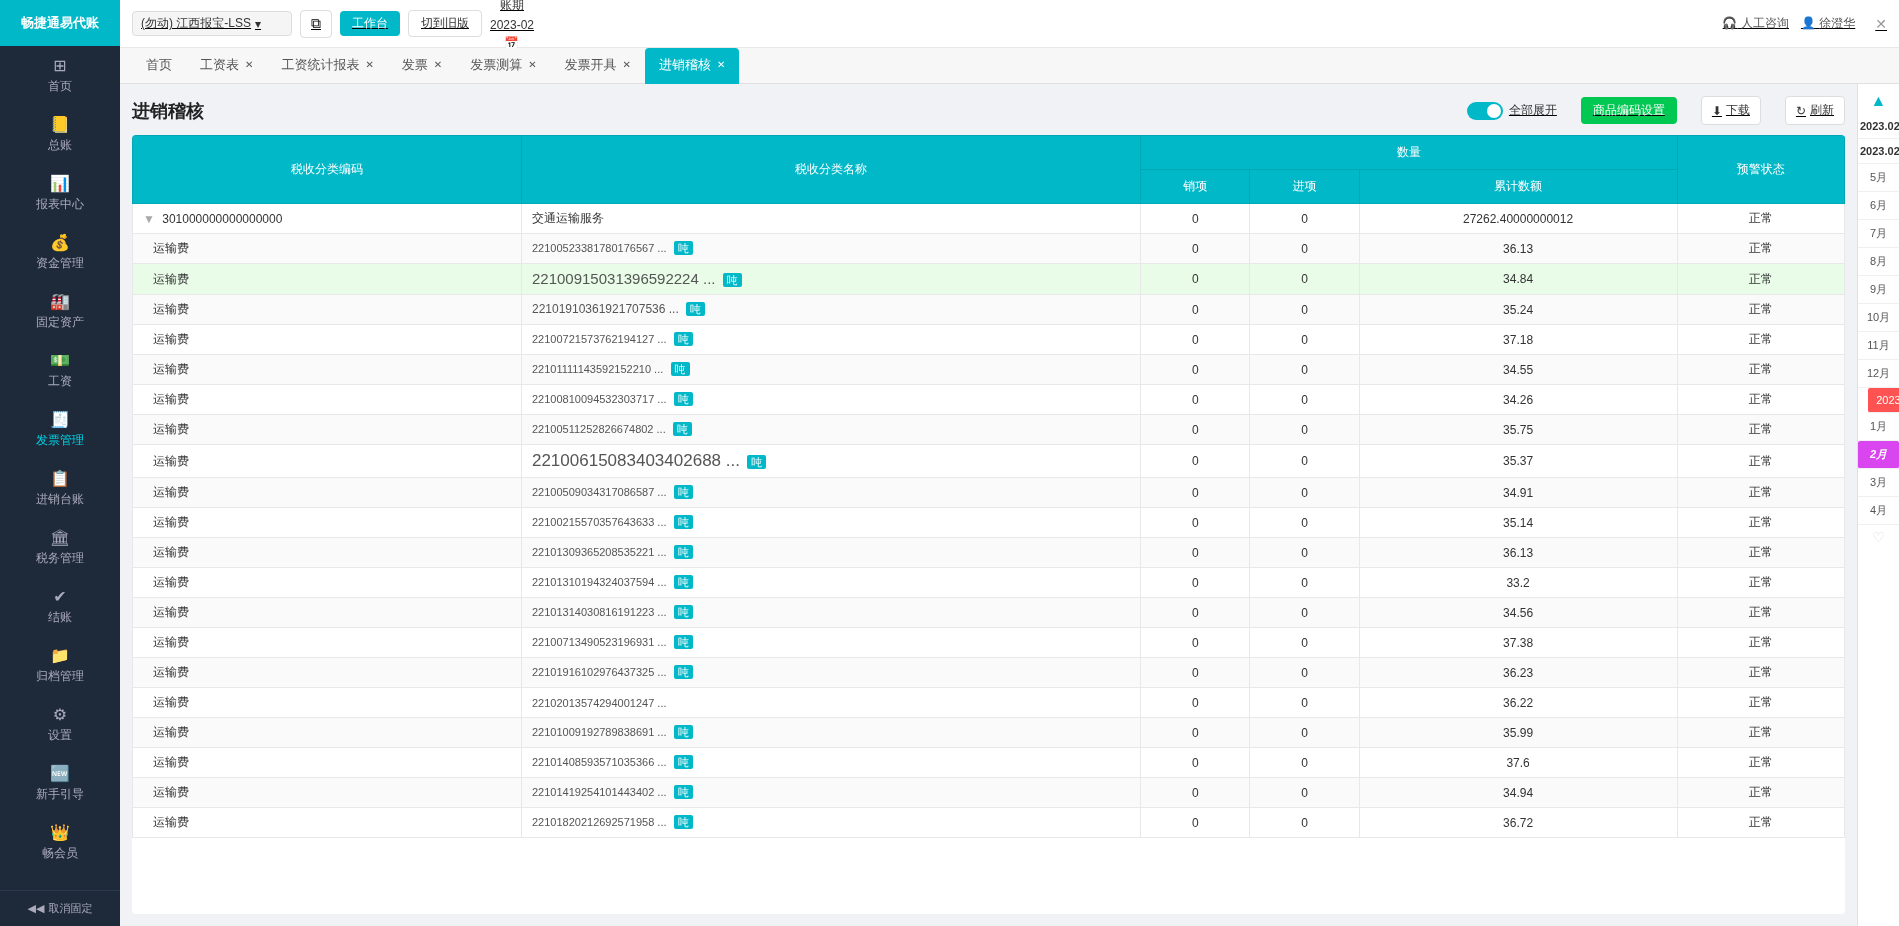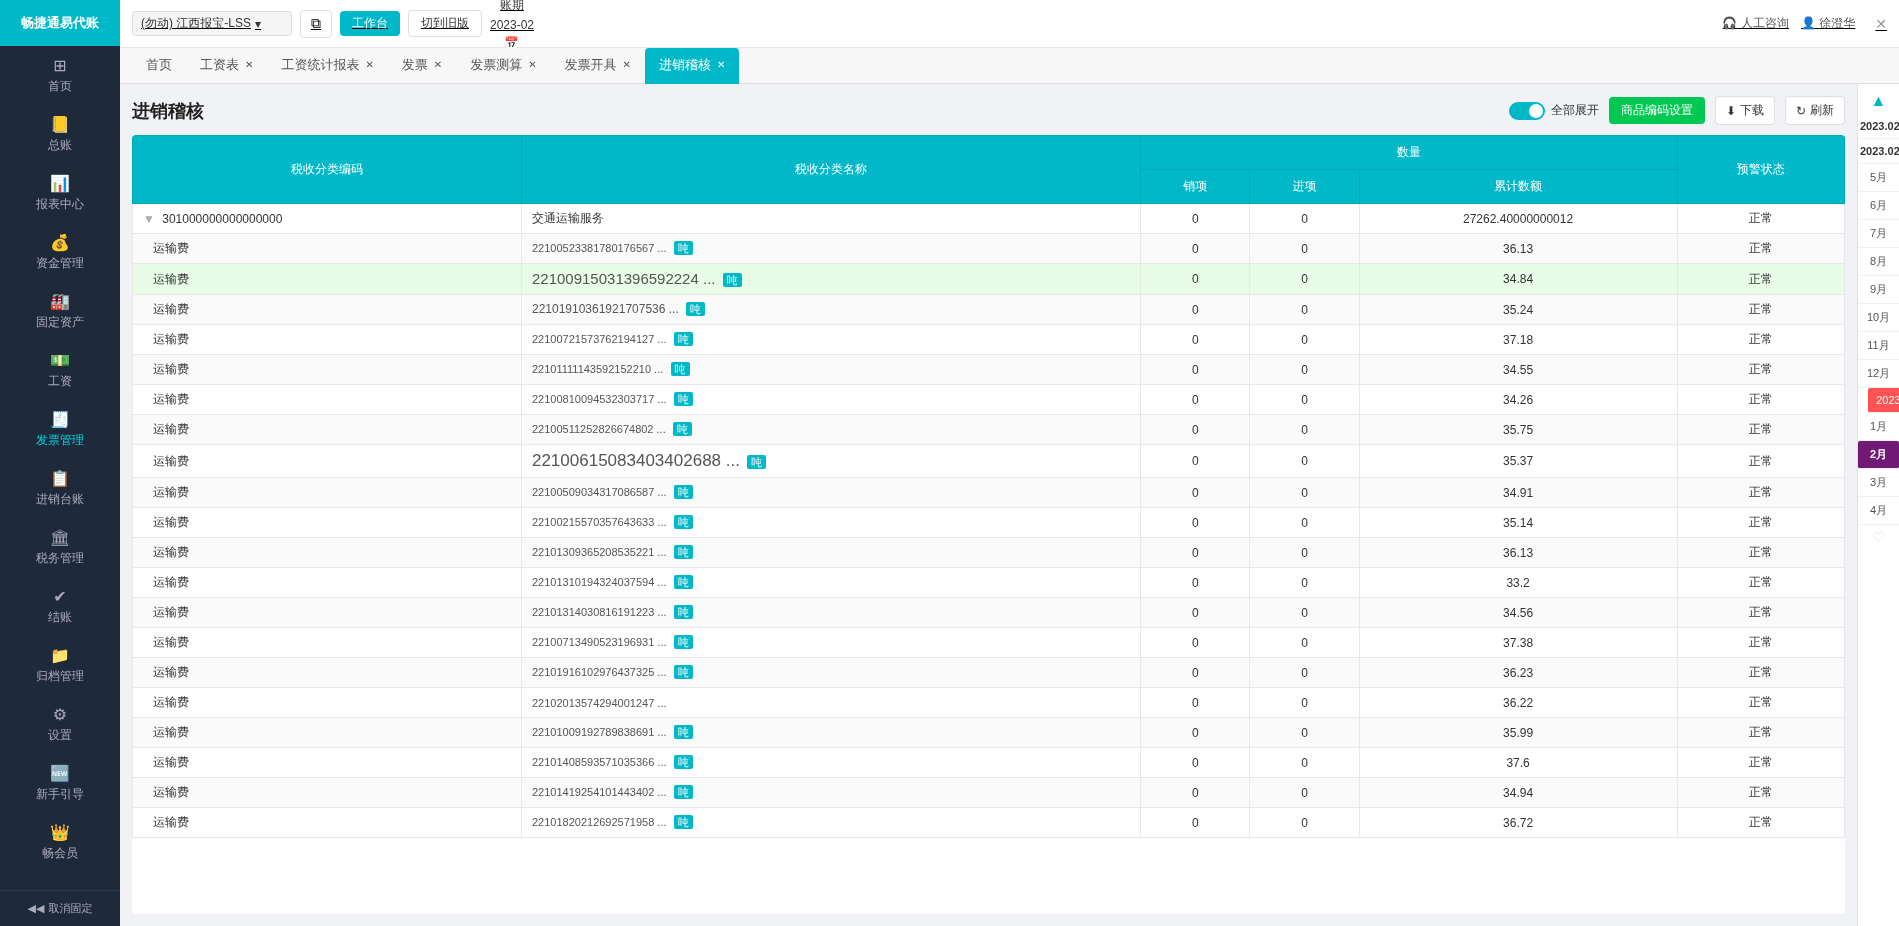--- a/index.html
+++ b/index.html
@@ -177,21 +177,22 @@
       margin-bottom: 10px;
     }
     .page-title {
       font-size: 18px;
       font-weight: bold;
       color: #222;
     }
     .header-actions {
       display: flex;
       align-items: center;
-      gap: 10px;
+      gap: 24px;
+      text-decoration: underline;
     }
     .toggle-label {
       display: flex;
       align-items: center;
       gap: 6px;
       font-size: 12px;
       color: #333;
     }
     .toggle-switch {
       width: 36px;
@@ -289,24 +290,25 @@
       font-size: 11px;
       color: #555;
       padding: 6px 2px;
       cursor: pointer;
       text-align: center;
       width: 100%;
       border-bottom: 1px solid #f0f0f0;
     }
     .right-panel-item.year { color: #333; font-weight: bold; }
     .right-panel-item.active-month {
-      background: #701a75;
+      background: #d946ef;
       color: #fff;
       border-radius: 2px;
       font-weight: bold;
+      font-style: italic;
     }
     .right-panel-item.active-year {
       background: #ff5252;
       color: #fff;
       border-radius: 2px;
       margin-left: 20px;
     }
     .nav-arrow {
       font-size: 16px;
       color: #00b8c8;

